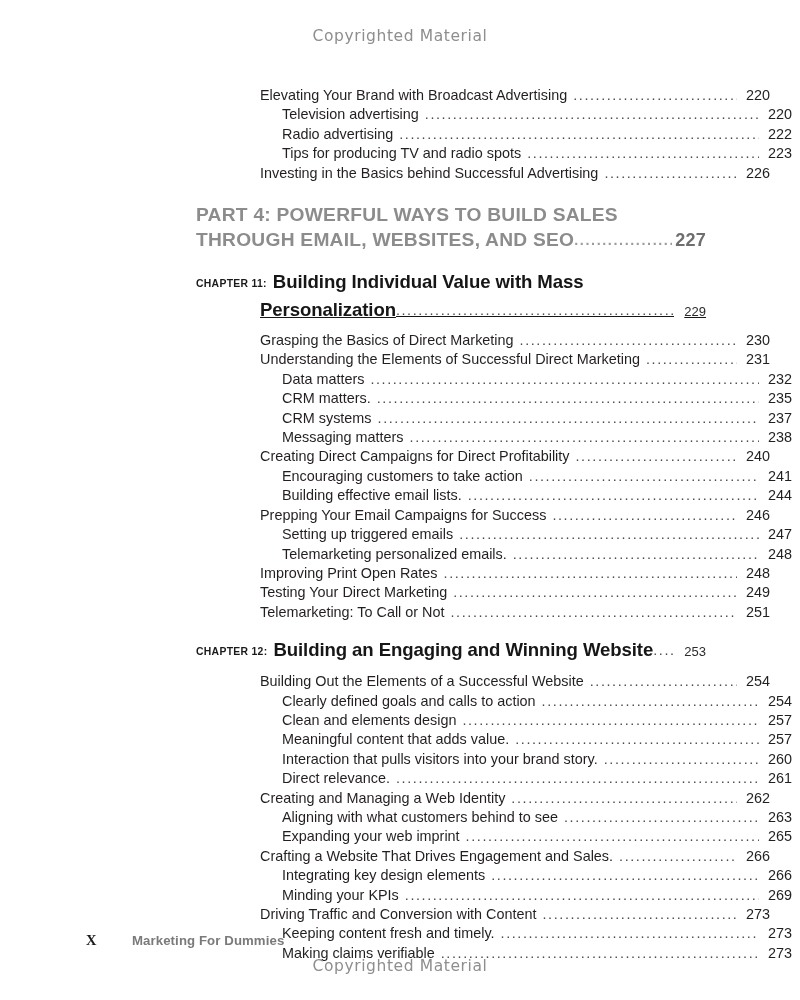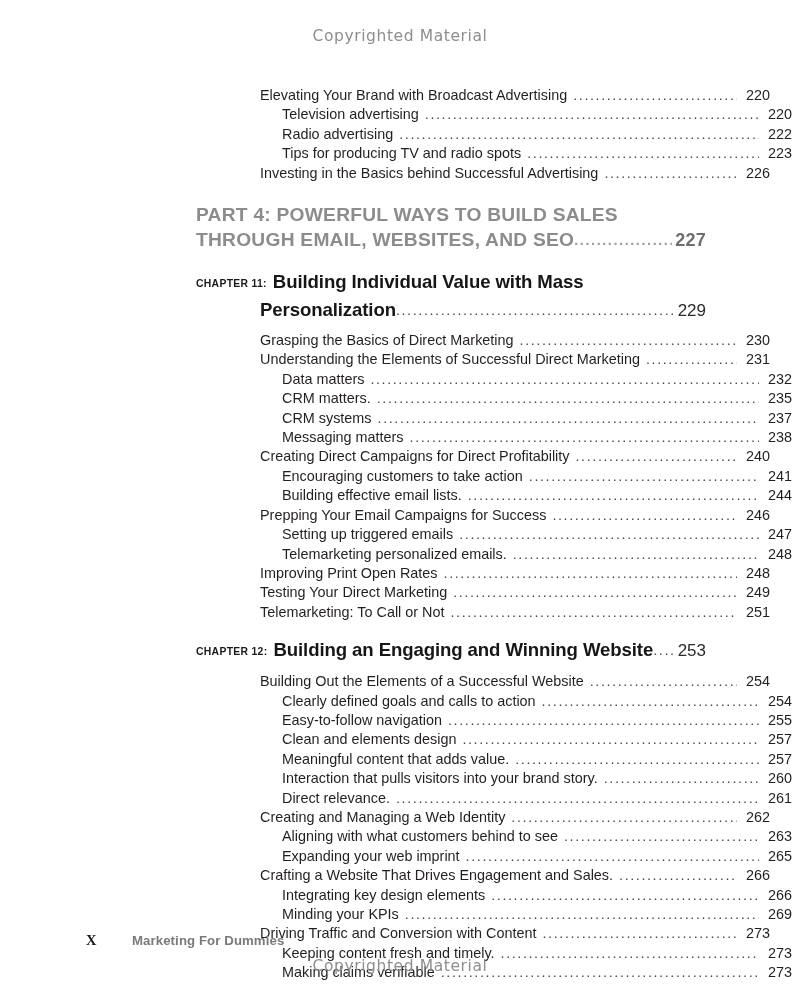--- a/index.html
+++ b/index.html
@@ -160,26 +160,26 @@
     font-size: 14.4px;
     letter-spacing: 1.6px;
     position: relative;
     top: -1px;
   }
   .chapter-line .leader::before {
     content: "......................................................................................................";
   }
   .chapter-line .pageno {
     flex: 0 0 auto;
-    font-size: 17px;
+    font-size: 13px;
     color: #2b2b2b;
     min-width: 32px;
     text-align: right;
   }
-  .chapter-line.cont { padding-left: 64px; }
+  .chapter-line.cont { padding-left: 64px; text-decoration: underline; }
   .chapter-line.cont .chapter-title { }
 
   
   .footer {
     position: absolute;
     left: 86px;
     top: 932px;
     display: flex;
     align-items: baseline;
   }
@@ -343,25 +343,20 @@
           <span class="label">Building Out the Elements of a Successful Website</span>
           <span class="leader"></span>
           <span class="pageno">254</span>
         </div>
         <div class="row lvl-b">
           <span class="label">Clearly defined goals and calls to action</span>
           <span class="leader"></span>
           <span class="pageno">254</span>
         </div>
         <div class="row lvl-b">
-          <span class="label">Easy-to-follow navigation</span>
-          <span class="leader"></span>
-          <span class="pageno">255</span>
-        </div>
-        <div class="row lvl-b">
           <span class="label">Clean and elements design</span>
           <span class="leader"></span>
           <span class="pageno">257</span>
         </div>
         <div class="row lvl-b">
           <span class="label">Meaningful content that adds value.</span>
           <span class="leader"></span>
           <span class="pageno">257</span>
         </div>
         <div class="row lvl-b">

